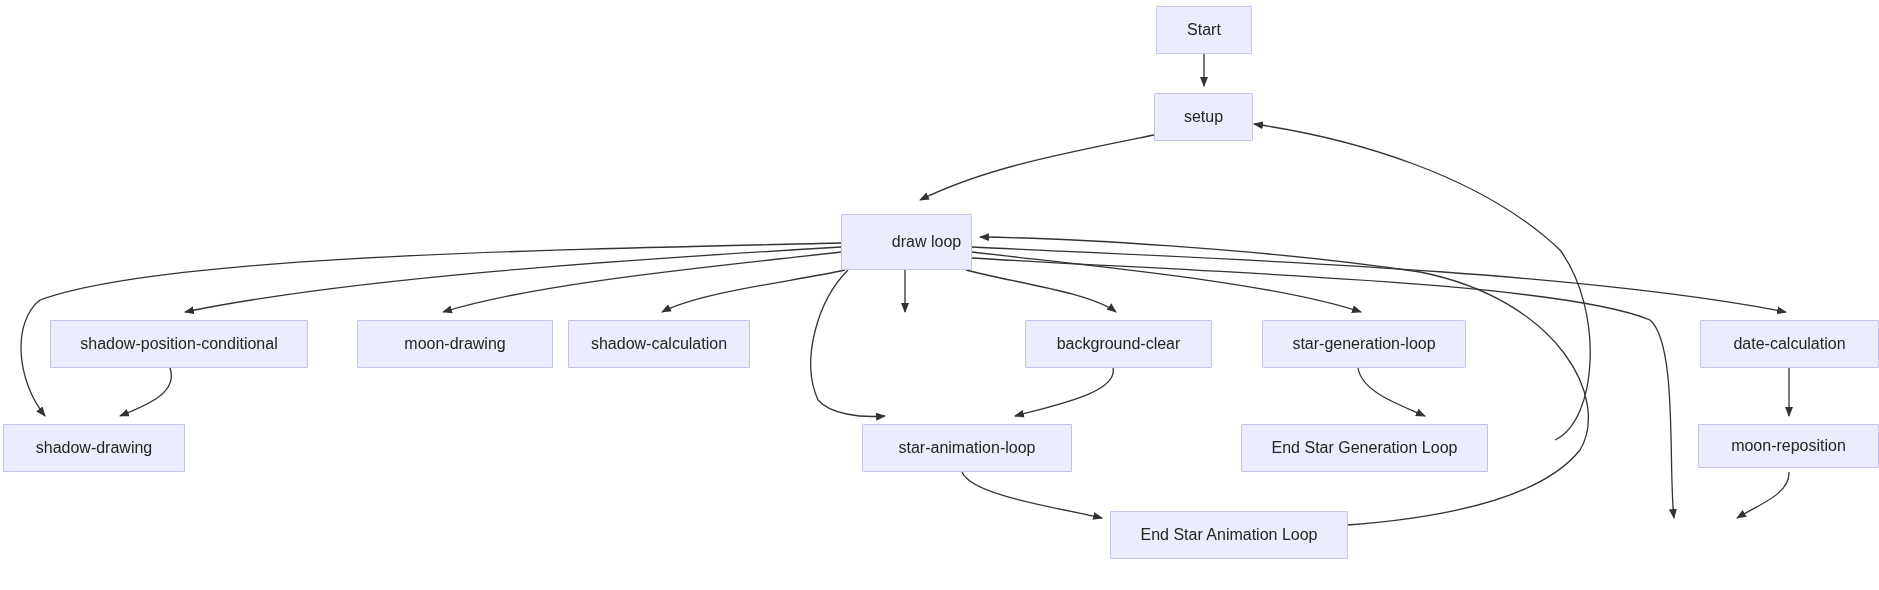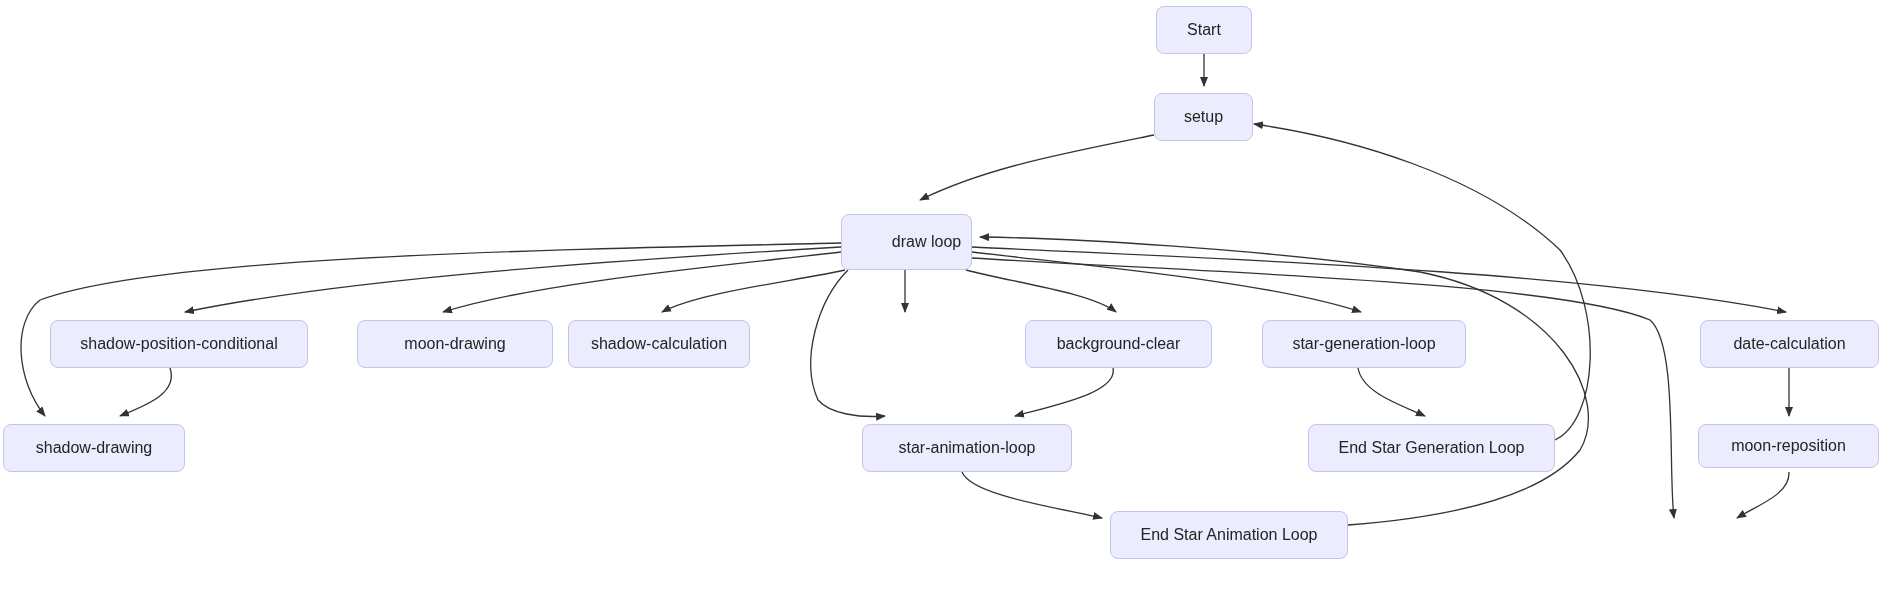--- a/index.html
+++ b/index.html
@@ -25,21 +25,21 @@
     top: 0;
     width: 1879px;
     height: 590px;
     pointer-events: none;
   }
   .node {
     position: absolute;
     box-sizing: border-box;
     background: #ececff;
     border: 1px solid #c5c2ec;
-    border-radius: 8px;
+    border-radius: 1px;
     display: flex;
     align-items: center;
     justify-content: center;
     color: #242424;
     font-size: 16px;
     font-family: "Liberation Sans", sans-serif;
     line-height: 1.2;
     white-space: nowrap;
     z-index: 2;
   }
@@ -140,21 +140,21 @@
   </div>
 
   <div class="node" style="left:3px; top:424px; width:182px; height:48px;">
     <span class="node-label">shadow-drawing</span>
   </div>
 
   <div class="node" style="left:862px; top:424px; width:210px; height:48px;">
     <span class="node-label">star-animation-loop</span>
   </div>
 
-  <div class="node" style="left:1308px; top:424px; width:247px; height:48px;">
+  <div class="node" style="left:1241px; top:424px; width:247px; height:48px;">
     <span class="node-label">End Star Generation Loop</span>
   </div>
 
   <div class="node" style="left:1698px; top:424px; width:181px; height:44px;align-items:center;">
     <span class="node-label">moon-reposition</span>
   </div>
 
   <div class="node" style="left:1110px; top:511px; width:238px; height:48px;">
     <span class="node-label">End Star Animation Loop</span>
   </div>

